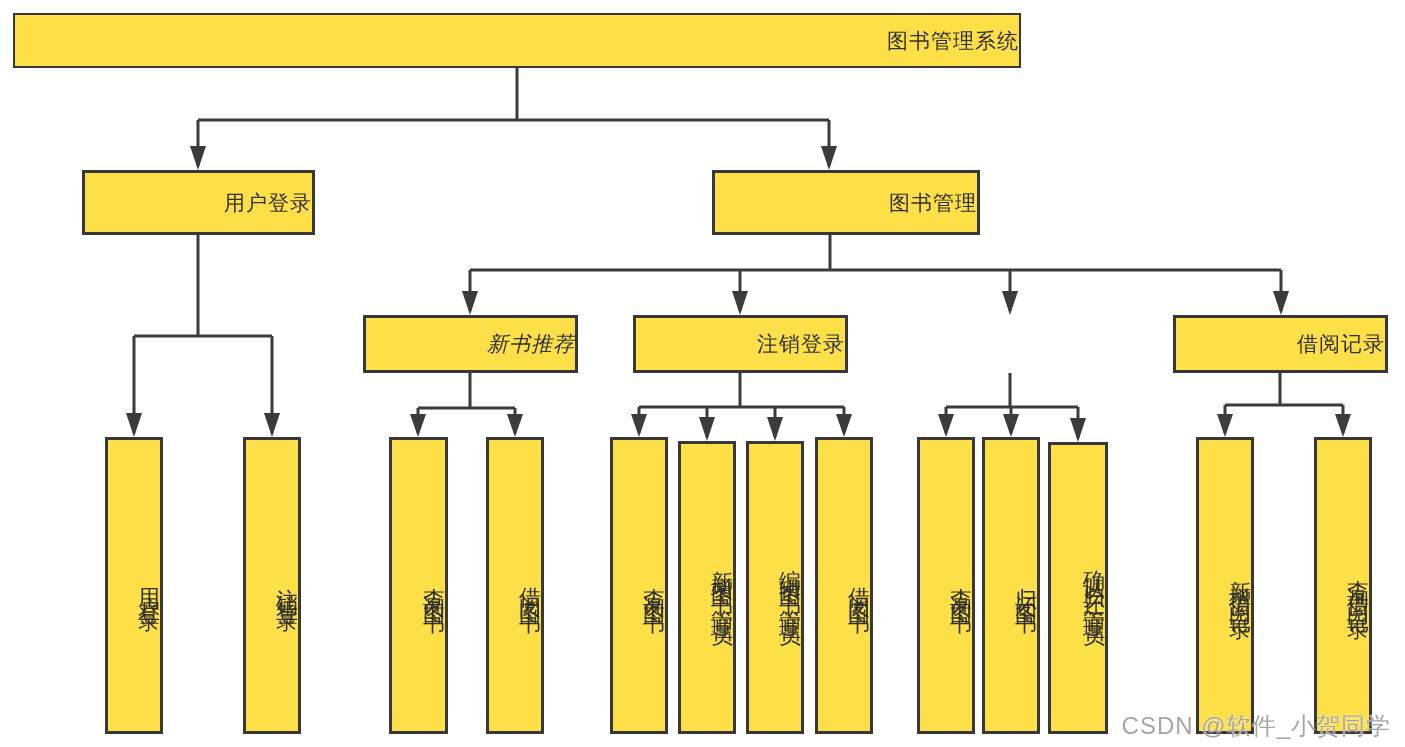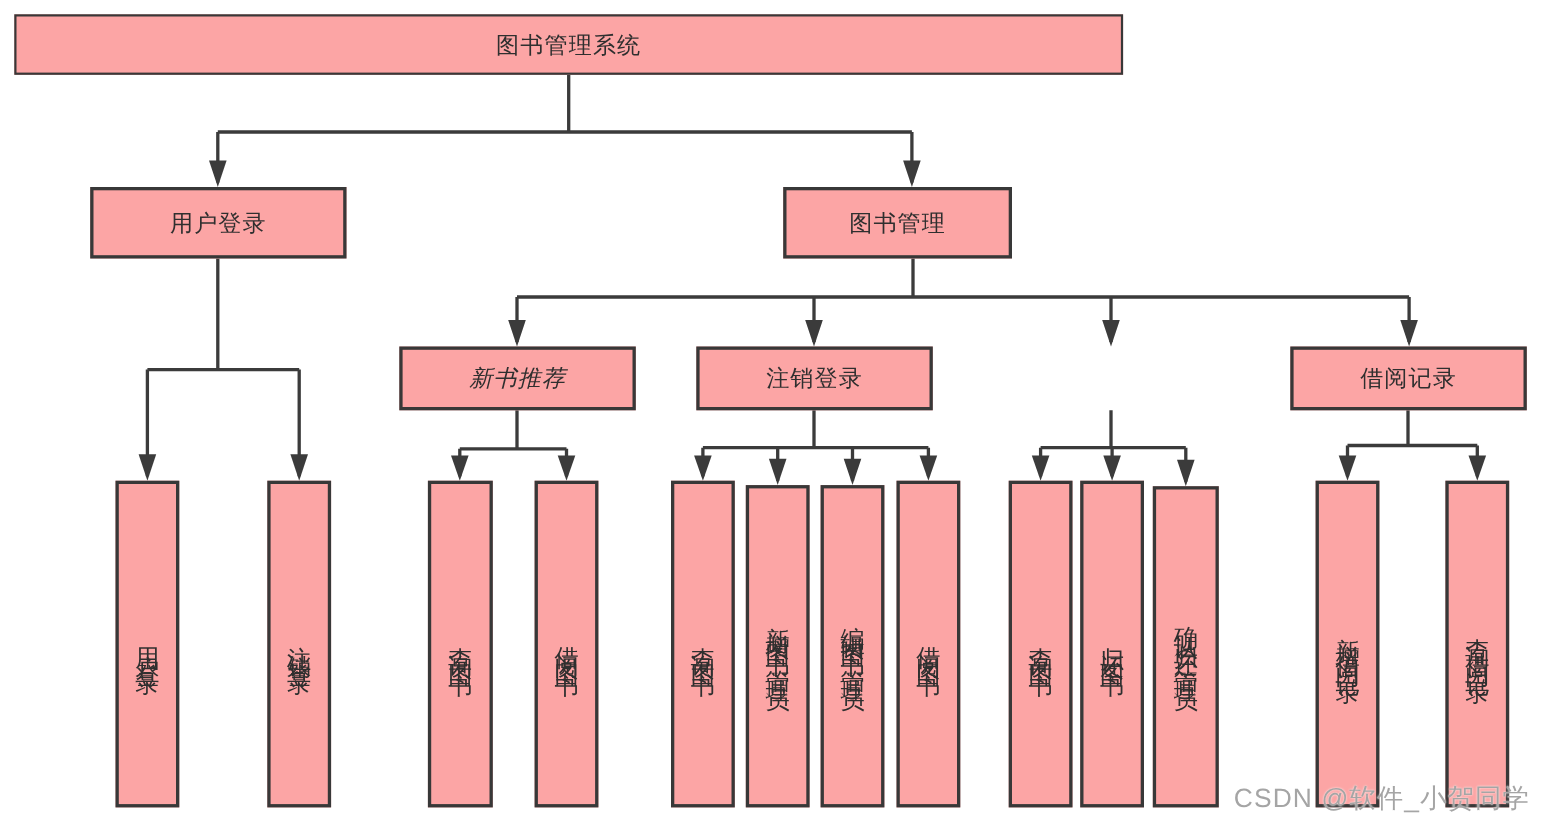--- a/index.html
+++ b/index.html
@@ -4,22 +4,22 @@
 <style>
   html,body{margin:0;padding:0;background:#ffffff;}
   #stage{
     position:relative;width:1405px;height:747px;background:#ffffff;overflow:hidden;
     font-family:"Liberation Sans","DejaVu Sans",sans-serif;color:#2f2f2f;
   }
   .connectors{position:absolute;left:0;top:0;width:1405px;height:747px;}
   .connectors path{stroke:#3b3b3b;stroke-width:3;fill:none;}
   .connectors polygon{fill:#3b3b3b;stroke:none;}
   .box{
-    position:absolute;background:#fca5a5;border:3px solid #383838;
-    display:flex;align-items:center;justify-content:center;
+    position:absolute;background:#fde047;border:3px solid #383838;
+    display:flex;align-items:center;justify-content:flex-end;
     box-sizing:border-box;font-size:21px;letter-spacing:1px;
   }
   .box.root{border-width:2px;}
   .vtext{
     writing-mode:vertical-rl;text-orientation:mixed;
     font-size:22px;line-height:1;letter-spacing:8px;white-space:nowrap;
   }
   #watermark{
     position:absolute;right:14px;top:710px;font-size:24px;color:#a5a5a5;
     letter-spacing:1px;text-shadow:0 0 2px #ffffff;z-index:5;
@@ -66,21 +66,21 @@
     <polygon points="1343,437 1335,414 1351,414"></polygon>
   </svg>
 
   <div class="box root" style="left:13px;top:13px;width:1008px;height:55px;">
     <span>图书管理系统</span>
   </div>
 
   <div class="box" style="left:82px;top:170px;width:233px;height:65px;">
     <span>用户登录</span>
   </div>
-  <div class="box" style="left:712px;top:170px;width:208px;height:65px;">
+  <div class="box" style="left:712px;top:170px;width:268px;height:65px;">
     <span>图书管理</span>
   </div>
 
   <div class="box" style="left:363px;top:315px;width:215px;height:58px;font-style:italic;">
     <span>新书推荐</span>
   </div>
   <div class="box" style="left:633px;top:315px;width:215px;height:58px;">
     <span>注销登录</span>
   </div>
   <div class="box" style="left:1173px;top:315px;width:215px;height:58px;">

